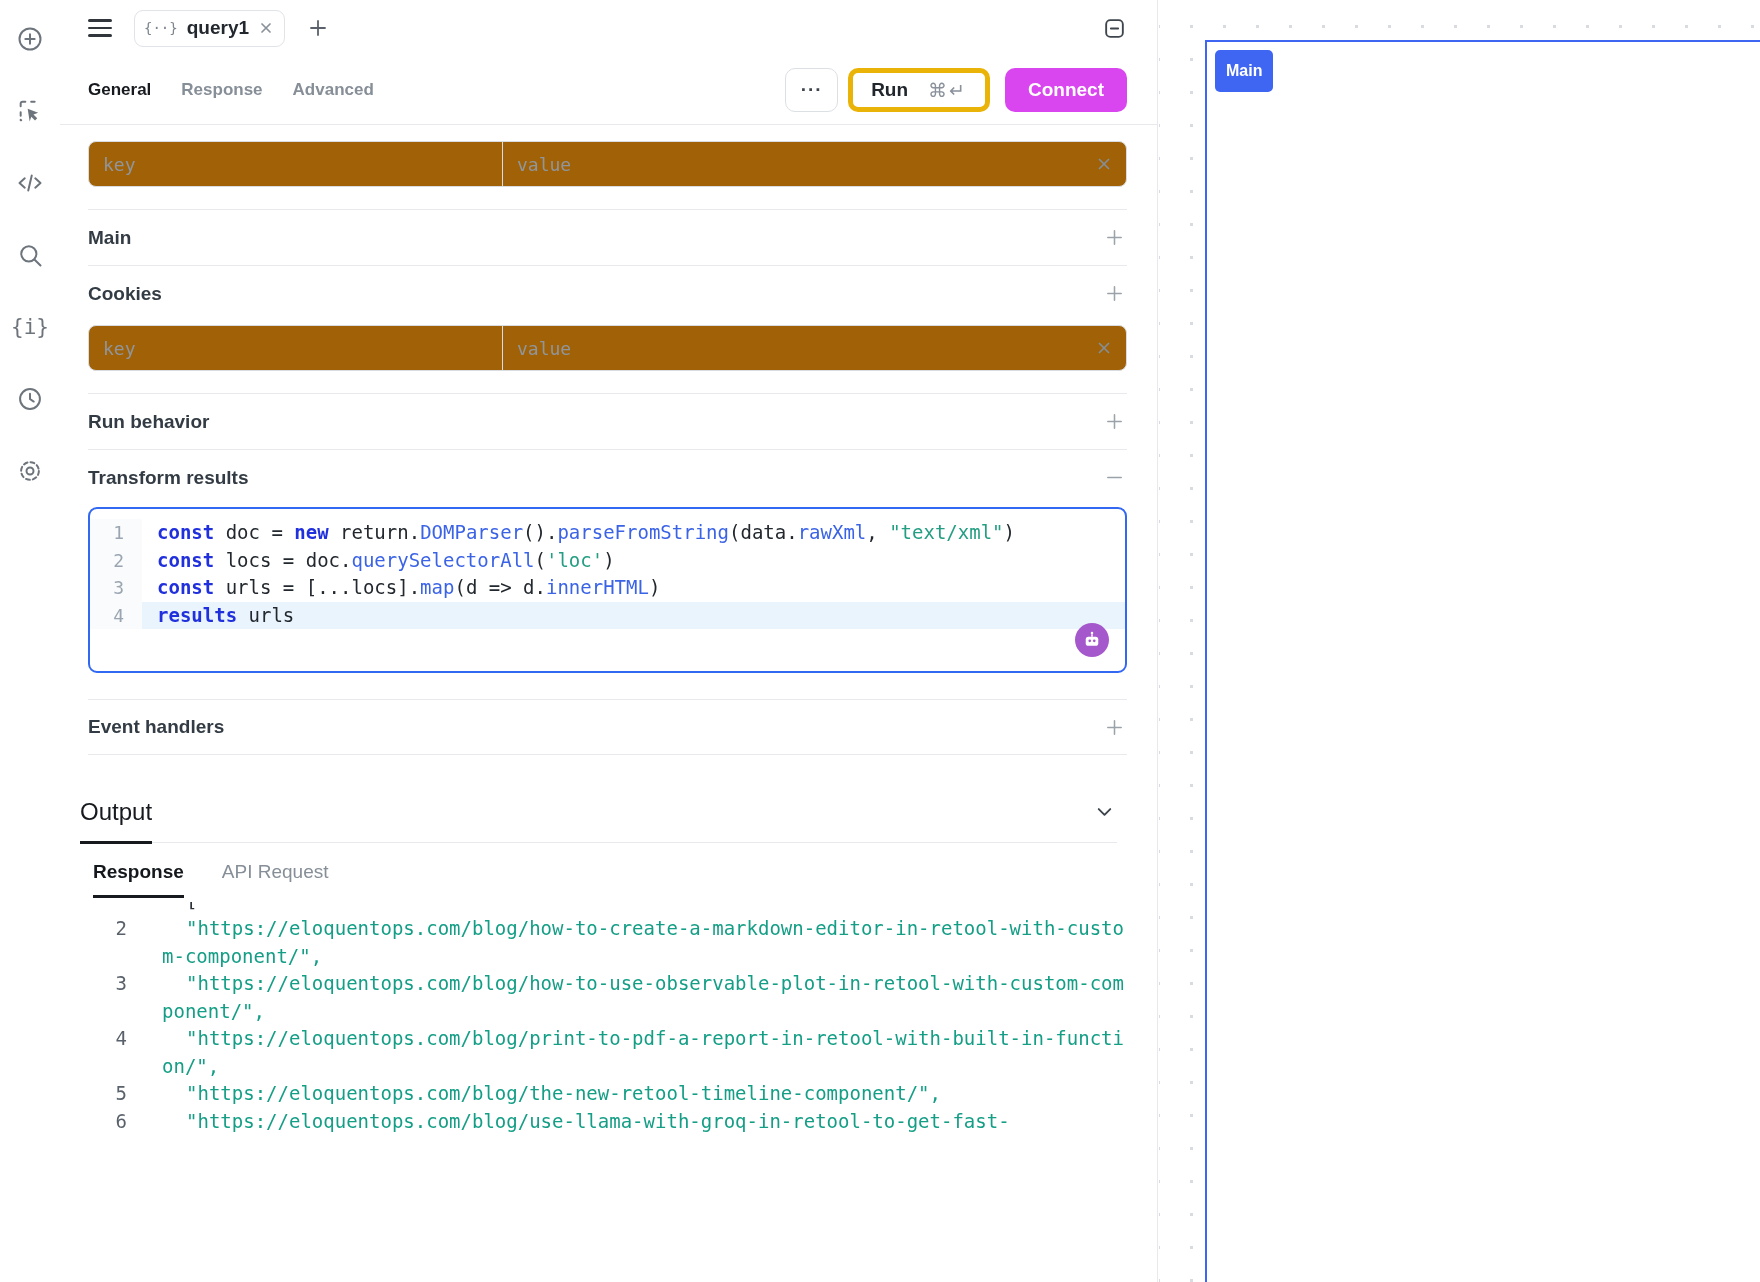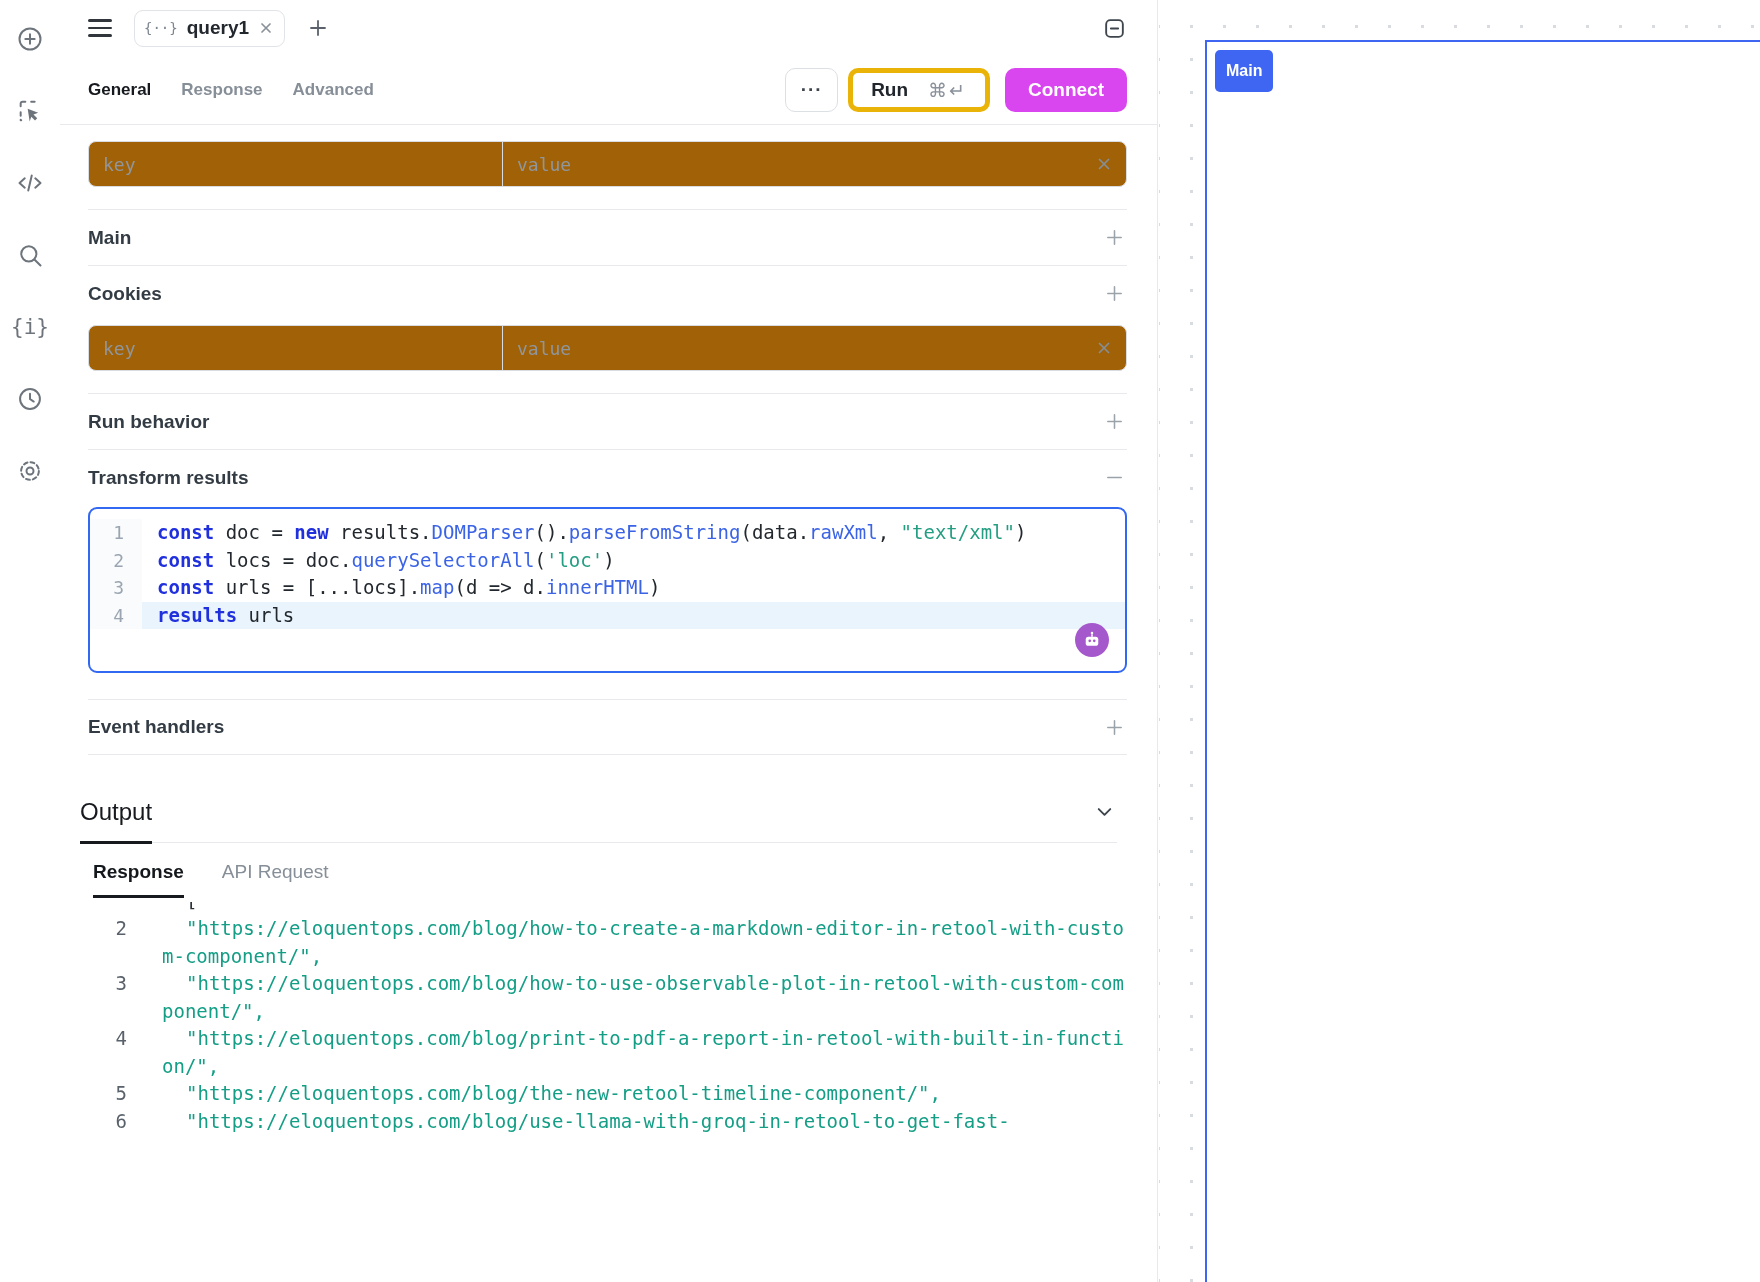--- a/index.html
+++ b/index.html
@@ -245,21 +245,21 @@
         <svg width="23" height="23" viewBox="0 0 24 24" fill="none" stroke="#9aa2aa" stroke-width="1.6" stroke-linecap="round">
             <path d="M5 12h14"></path>
           </svg>
       </span>
     </div>
 
     <div class="code-editor">
       <div class="code-lines">
           <div class="code-row">
             <span class="gut">1</span>
-            <span class="code"><span class="tk-k">const</span><span> doc = </span><span class="tk-k">new</span><span> results.</span><span class="tk-p">DOMParser</span><span>().</span><span class="tk-p">parseFromString</span><span>(data.</span><span class="tk-p">rawXml</span><span>, </span><span class="tk-s">"text/xml"</span><span>)</span></span>
+            <span class="code"><span class="tk-k">const</span><span> doc = </span><span class="tk-k">new</span><span> return.</span><span class="tk-p">DOMParser</span><span>().</span><span class="tk-p">parseFromString</span><span>(data.</span><span class="tk-p">rawXml</span><span>, </span><span class="tk-s">"text/xml"</span><span>)</span></span>
           </div>
           <div class="code-row">
             <span class="gut">2</span>
             <span class="code"><span class="tk-k">const</span><span> locs = doc.</span><span class="tk-p">querySelectorAll</span><span>(</span><span class="tk-s">'loc'</span><span>)</span></span>
           </div>
           <div class="code-row">
             <span class="gut">3</span>
             <span class="code"><span class="tk-k">const</span><span> urls = [...locs].</span><span class="tk-p">map</span><span>(d =&gt; d.</span><span class="tk-p">innerHTML</span><span>)</span></span>
           </div>
           <div class="code-row active">

